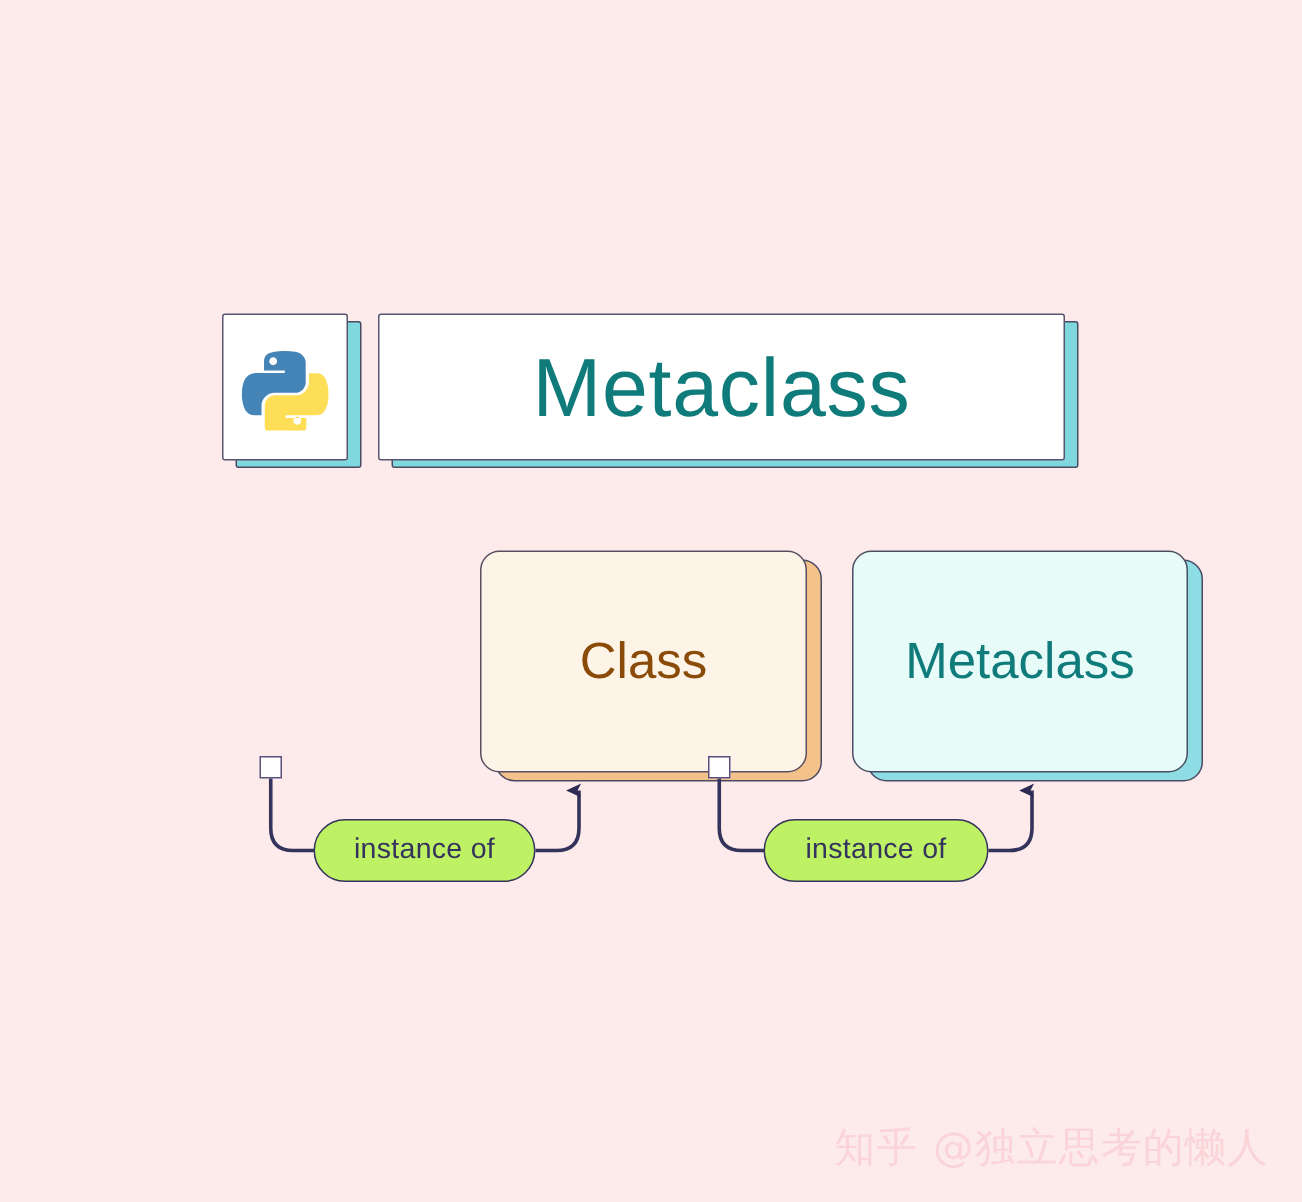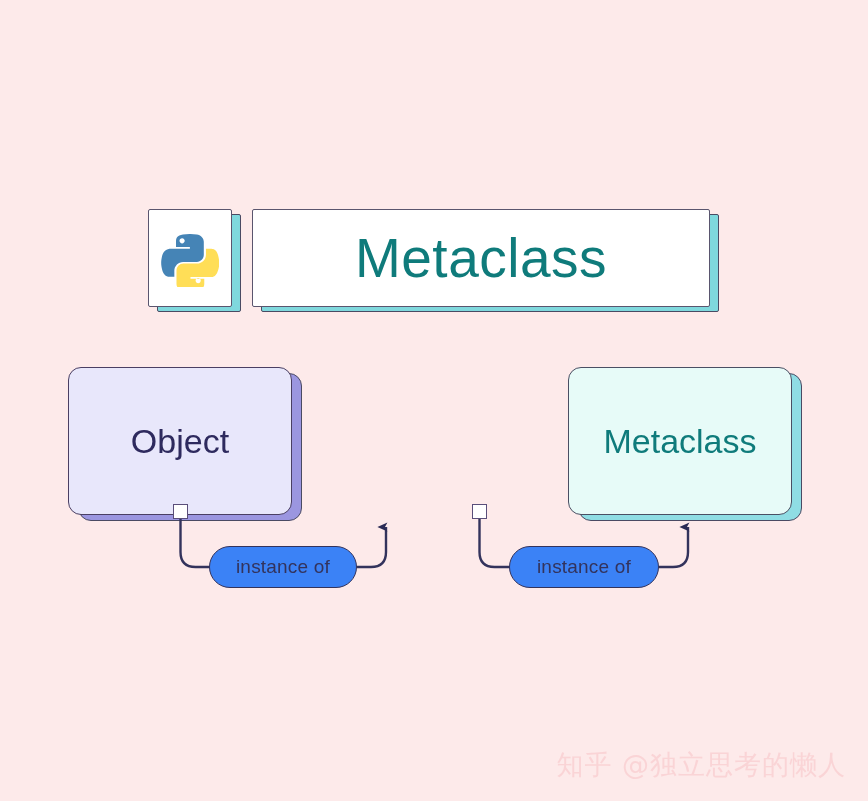--- a/index.html
+++ b/index.html
@@ -151,21 +151,21 @@
     top: 0;
     width: 868px;
     height: 801px;
     pointer-events: none;
   }
 
   
   .pill {
     position: absolute;
     height: 42px;
-    background: #3b82f6;
+    background: #bef264;
     border: 1.7px solid #33335c;
     border-radius: 21px;
     display: flex;
     align-items: center;
     justify-content: center;
     box-sizing: border-box;
   }
   .pill span {
     font-size: 19px;
     color: #33335c;
@@ -201,27 +201,27 @@
     </div>
   </div>
 
   <div class="card" id="header-title-card">
     <div class="shadow"></div>
     <div class="face">
       <div id="header-title-text">Metaclass</div>
     </div>
   </div>
 
-  <div class="card concept" id="box-object">
-    <div class="shadow"></div>
-    <div class="face">
-      <div class="concept-label">Object</div>
-    </div>
-  </div>
-
+
+  <div class="card concept" id="box-class">
+    <div class="shadow"></div>
+    <div class="face">
+      <div class="concept-label">Class</div>
+    </div>
+  </div>
 
   <div class="card concept" id="box-metaclass">
     <div class="shadow"></div>
     <div class="face">
       <div class="concept-label">Metaclass</div>
     </div>
   </div>
 
   <svg id="connectors" viewBox="0 0 868 801">
     <defs>

